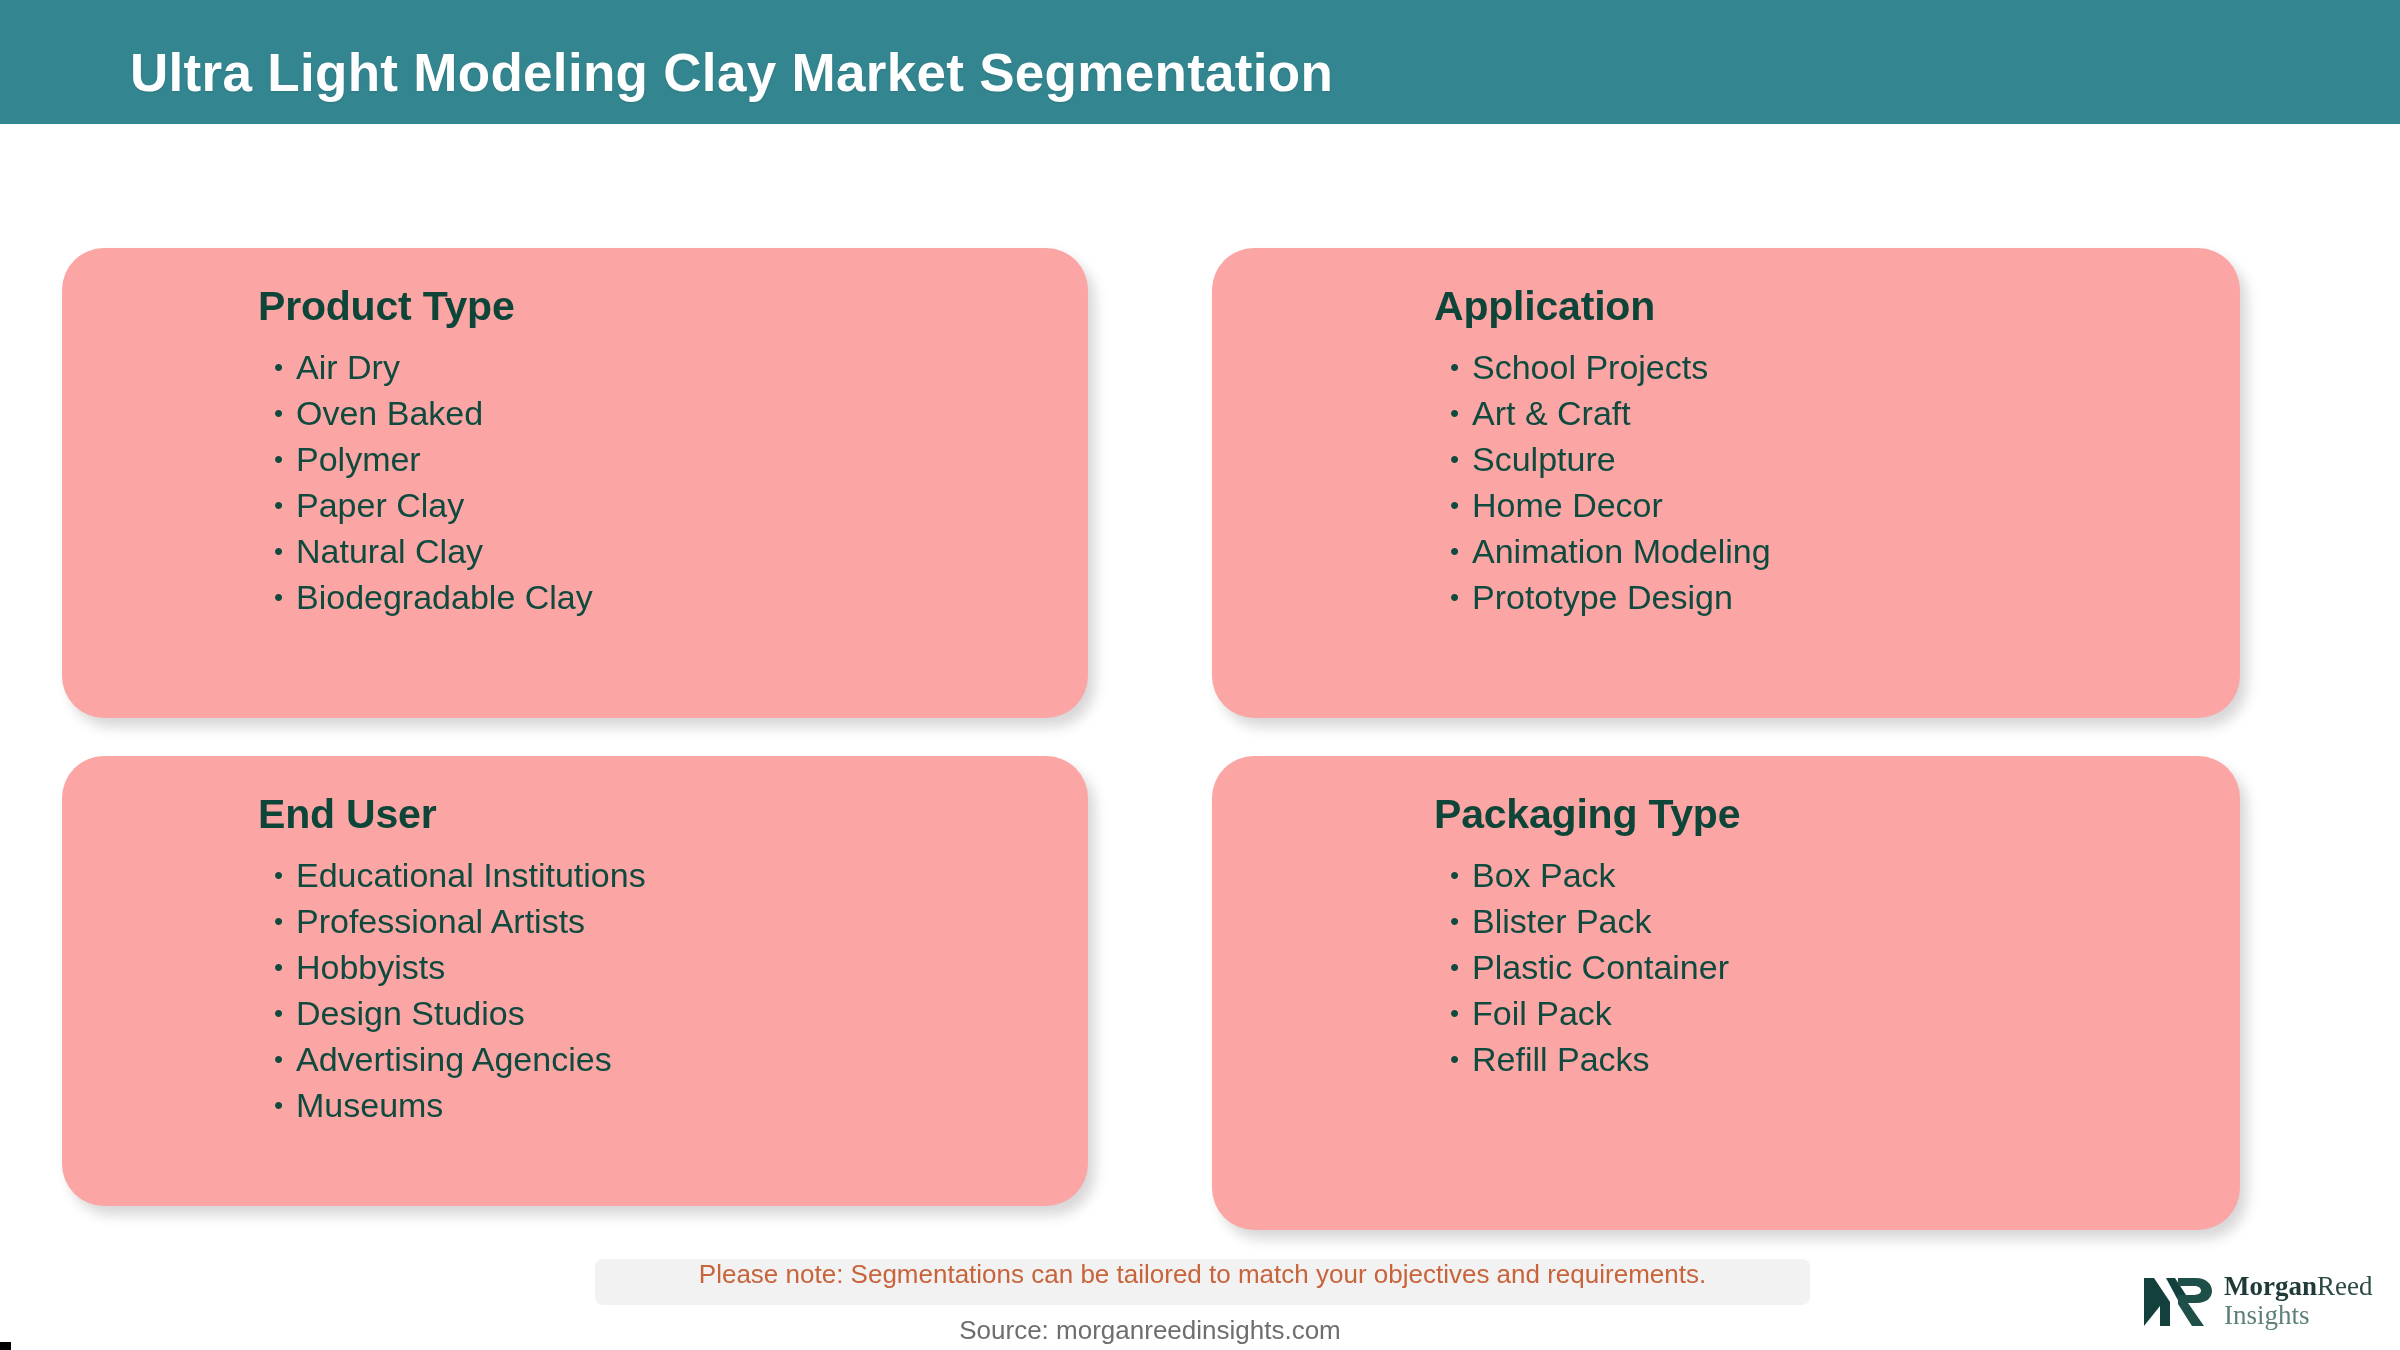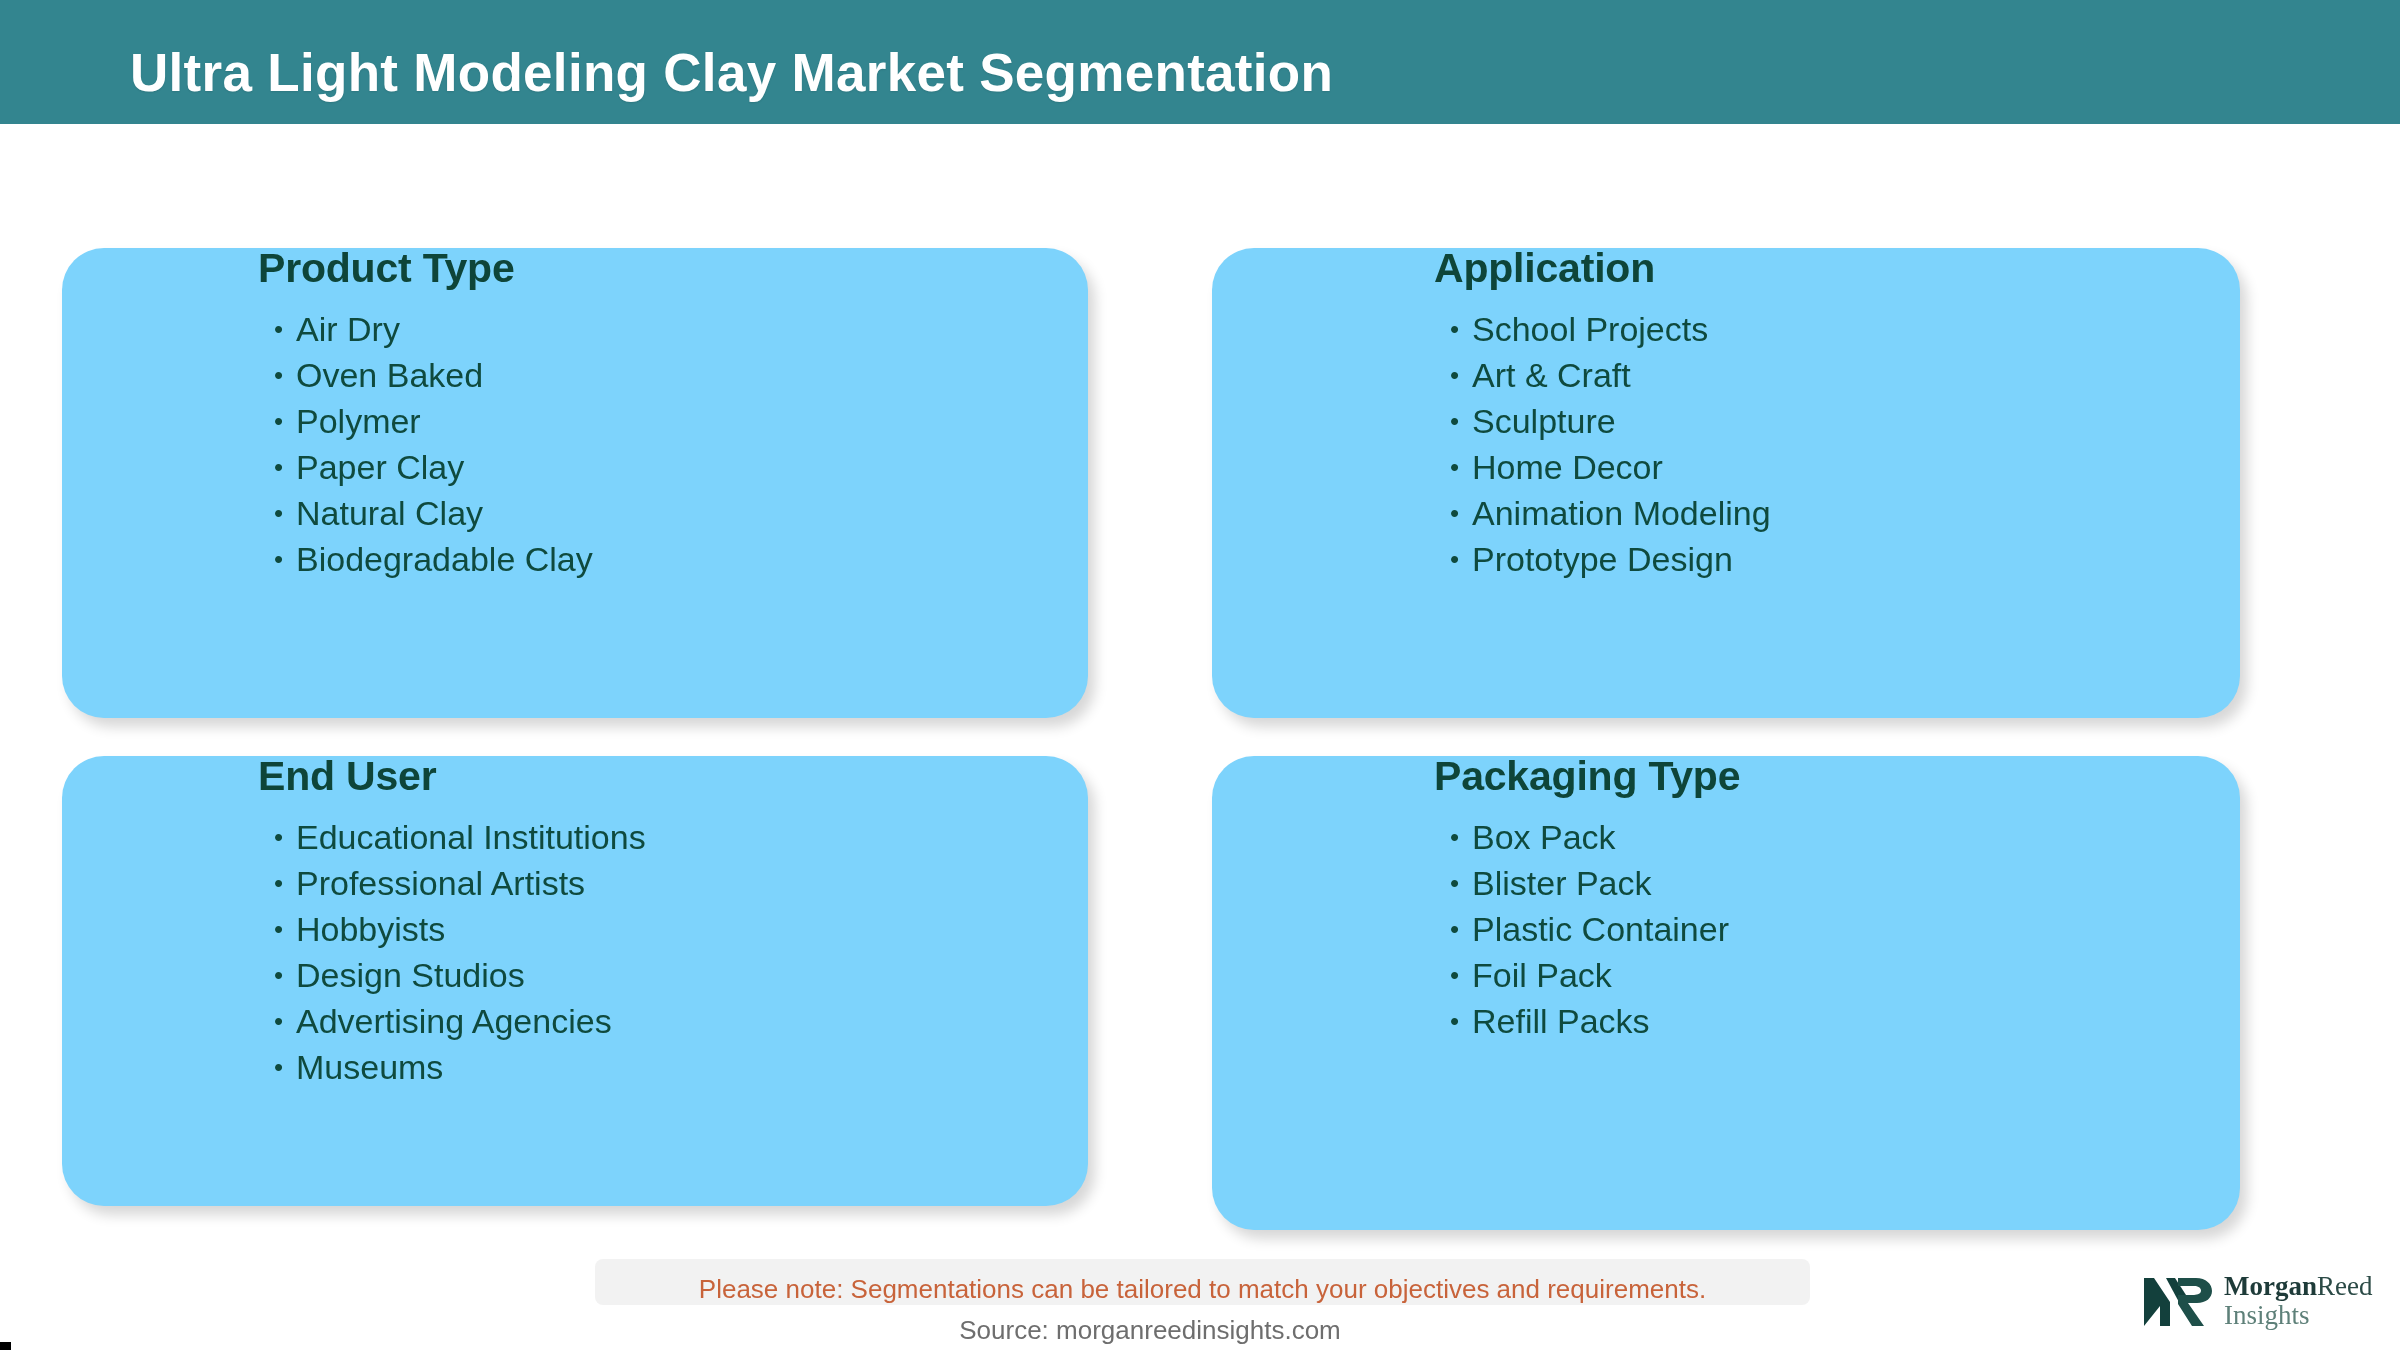--- a/index.html
+++ b/index.html
@@ -40,24 +40,25 @@
   
   .cards {
     position: absolute;
     left: 0;
     top: 172px;
     width: 2400px;
     height: 1060px;
   }
   .card {
     position: absolute;
-    background: #7dd3fc;
+    background: #fca5a5;
     border-radius: 42px;
     box-shadow: 7px 9px 13px rgba(0,0,0,0.16);
     box-sizing: border-box;
+    padding-top: 38px;
   }
   .card-0 { left: 62px;   top: 76px;  width: 1026px; height: 470px; }
   .card-1 { left: 1212px; top: 76px;  width: 1028px; height: 470px; }
   .card-2 { left: 62px;   top: 584px; width: 1026px; height: 450px; }
   .card-3 { left: 1212px; top: 584px; width: 1028px; height: 474px; }
 
   .card-inner {
     padding-left: 196px;
     padding-right: 30px;
   }
@@ -98,21 +99,21 @@
   
   .note-band {
     position: absolute;
     left: 595px;
     top: 1259px;
     width: 1215px;
     height: 46px;
     background: #F2F2F2;
     border-radius: 8px;
     display: flex;
-    align-items: flex-end;
+    align-items: flex-start;
     justify-content: center;
     box-sizing: border-box;
   }
   .note-text {
     font-size: 26px;
     color: #C8633A;
     white-space: nowrap;
   }
   .source-text {
     position: absolute;

